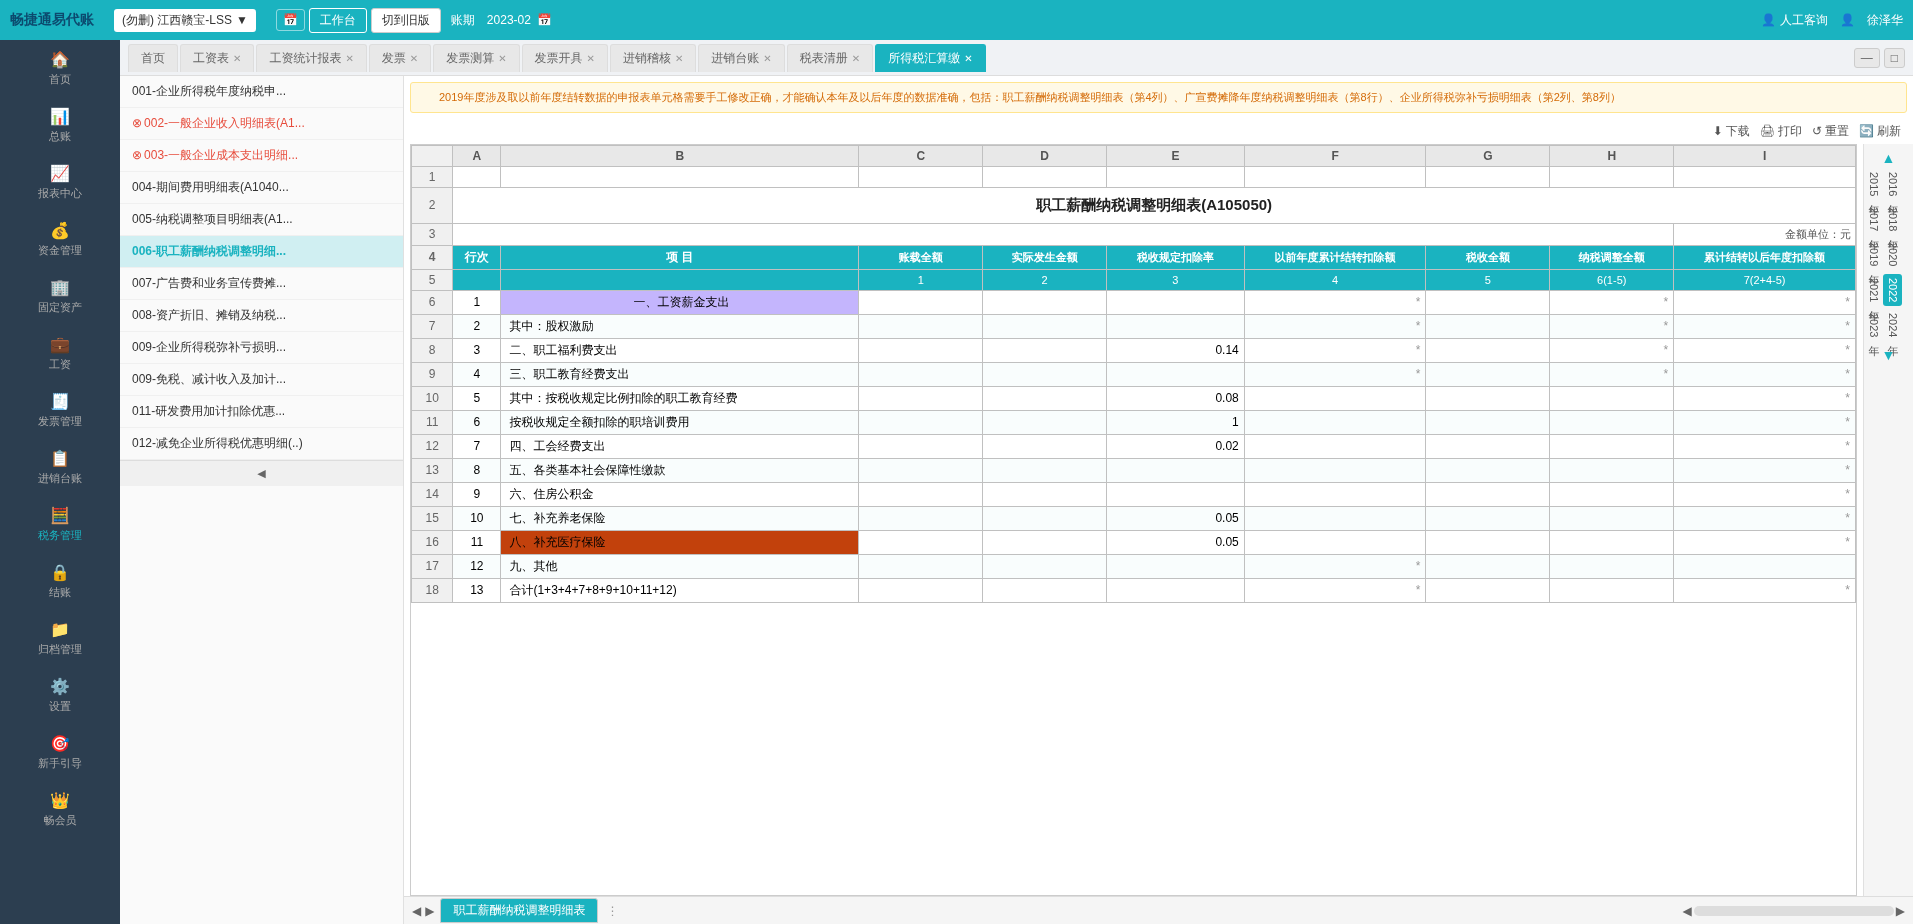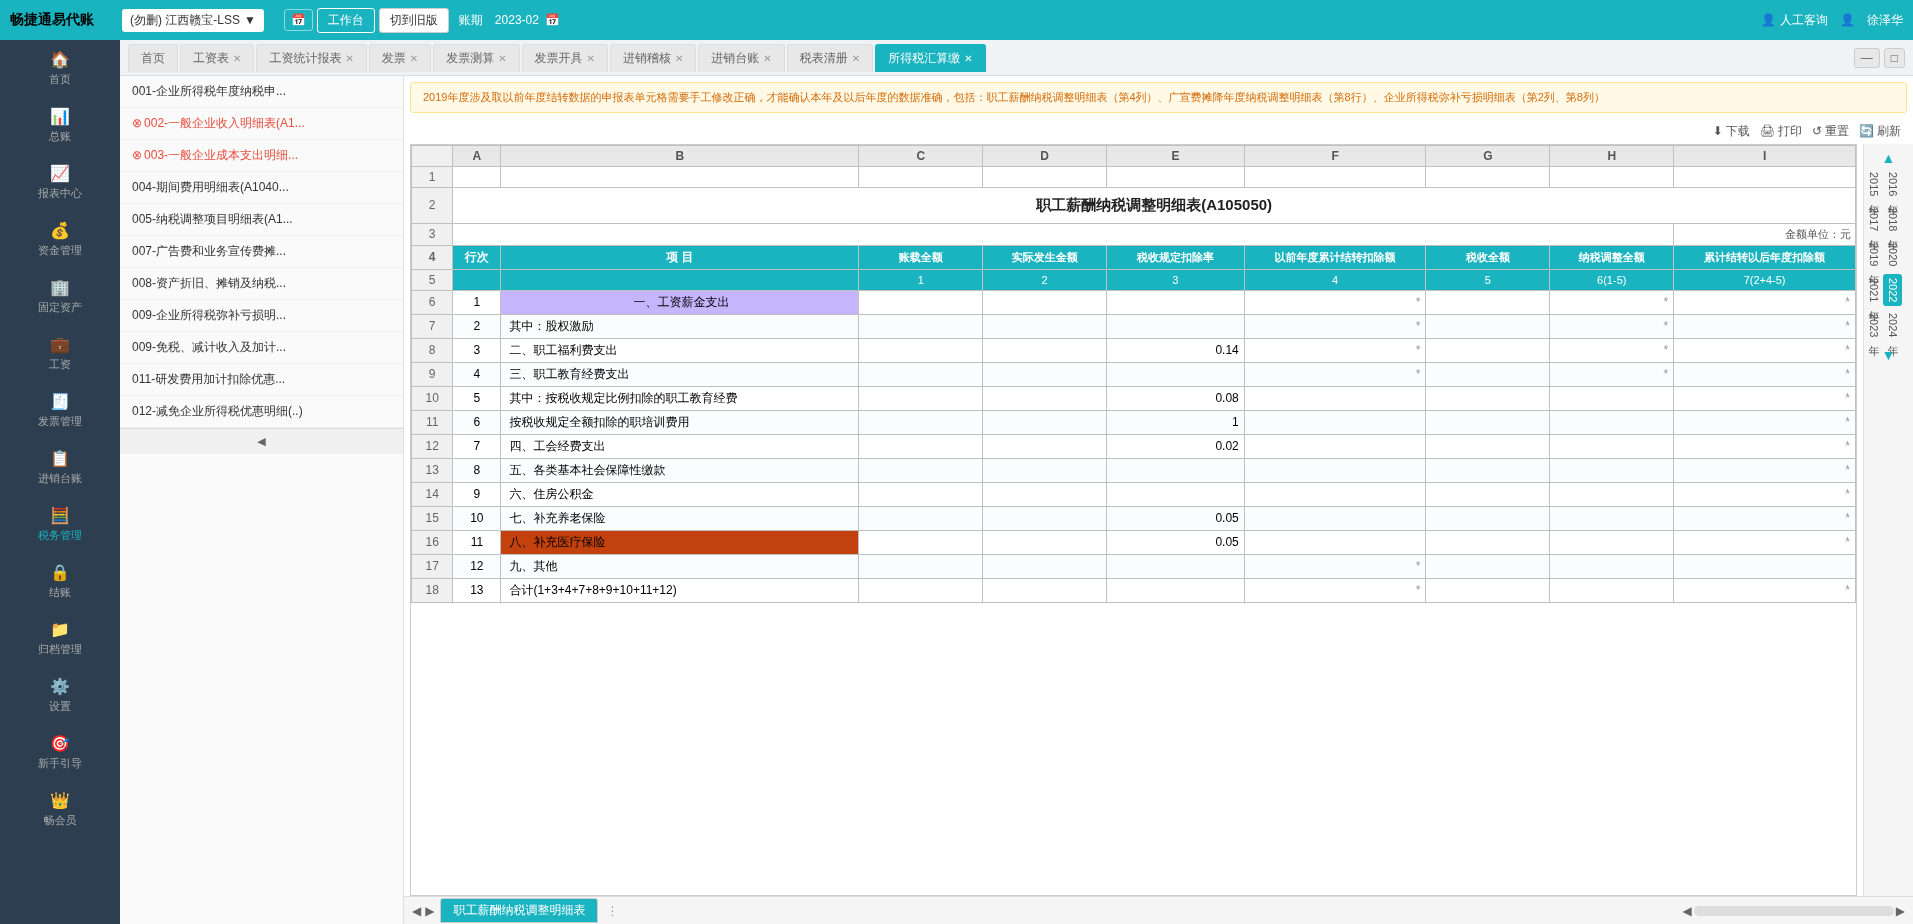--- a/index.html
+++ b/index.html
@@ -1,20 +1,20 @@
 <!DOCTYPE html>
 <html><head>
   <meta charset="utf-8">
   <style>
     * { box-sizing: border-box; margin: 0; padding: 0; }
     body { font-family: 'Microsoft YaHei', Arial, sans-serif; font-size: 12px; background: #f0f2f5; display: flex; flex-direction: column; height: 924px; overflow: hidden; }
 
     
     .top-bar { height: 40px; background: #1ab3c0; display: flex; align-items: center; padding: 0 10px; flex-shrink: 0; }
-    .top-bar-logo { color: #000000; font-size: 14px; font-weight: bold; margin-right: 28px; white-space: nowrap; }
+    .top-bar-logo { color: #0c4a6e; font-size: 14px; font-weight: bold; margin-right: 20px; white-space: nowrap; }
     .top-bar-company { background: white; border-radius: 3px; padding: 3px 8px; font-size: 12px; color: #333; display: flex; align-items: center; gap: 4px; cursor: pointer; }
     .top-bar-actions { display: flex; align-items: center; gap: 8px; margin-left: 12px; }
     .btn-workbench { background: #1ab3c0; border: 1px solid white; color: white; border-radius: 3px; padding: 3px 10px; font-size: 12px; cursor: pointer; }
     .btn-old { background: white; border: 1px solid #ccc; color: #333; border-radius: 3px; padding: 3px 10px; font-size: 12px; cursor: pointer; }
     .top-bar-period { color: white; font-size: 12px; display: flex; align-items: center; gap: 4px; }
     .top-bar-right { margin-left: auto; display: flex; align-items: center; gap: 12px; color: white; font-size: 12px; }
 
     
     .main-layout { display: flex; flex: 1; overflow: hidden; }
 
@@ -43,21 +43,21 @@
     .sub-layout { display: flex; flex: 1; overflow: hidden; }
 
     .sub-sidebar { width: 284px; border-right: 1px solid #e0e0e0; overflow-y: auto; flex-shrink: 0; background: #fafafa; }
     .sub-sidebar-item { padding: 7px 12px; font-size: 12px; color: #333; cursor: pointer; border-bottom: 1px solid #f0f0f0; white-space: nowrap; overflow: hidden; text-overflow: ellipsis; }
     .sub-sidebar-item.active { background: #d0eff2; color: #1ab3c0; font-weight: bold; }
     .sub-sidebar-item.error { color: #e74c3c; }
 
     
     .spreadsheet-area { flex: 1; display: flex; flex-direction: column; overflow: hidden; position: relative; }
 
-    .notice-bar { background: #fff9e6; border: 1px solid #ffe58f; padding: 6px 12px; font-size: 11px; color: #d46b08; line-height: 1.5; margin: 6px; border-radius: 3px; }
+    .notice-bar { background: #fff9e6; border: 1px solid #ffe58f; padding: 6px 28px; font-size: 11px; color: #d46b08; line-height: 1.5; margin: 6px; border-radius: 3px; }
 
     .toolbar-right { display: flex; align-items: center; gap: 10px; justify-content: flex-end; padding: 4px 12px; }
     .toolbar-btn { background: none; border: none; color: #555; cursor: pointer; font-size: 12px; display: flex; align-items: center; gap: 3px; }
 
     .sheet-container { flex: 1; overflow: auto; margin: 0 6px; border: 1px solid #ccc; position: relative; }
 
     
     .year-nav { width: 50px; background: #f5f5f5; border-left: 1px solid #e0e0e0; display: flex; flex-direction: column; align-items: center; padding: 4px 0; overflow: hidden; flex-shrink: 0; }
     .year-nav-item { font-size: 11px; color: #555; cursor: pointer; padding: 4px 2px; writing-mode: vertical-rl; text-orientation: mixed; }
     .year-nav-item.active { color: white; background: #1ab3c0; border-radius: 3px; }
@@ -218,20 +218,21 @@
     <div class="page-content">
       <div class="sub-layout">
 
         <div class="sub-sidebar">
           <div id="sub-sidebar-container">
               <div class="sub-sidebar-item">001-企业所得税年度纳税申...</div>
               <div class="sub-sidebar-item error"><span style="color:#e74c3c;margin-right:2px;">⊗</span><span>002-一般企业收入明细表(A1...</span></div>
               <div class="sub-sidebar-item error"><span style="color:#e74c3c;margin-right:2px;">⊗</span><span>003-一般企业成本支出明细...</span></div>
               <div class="sub-sidebar-item">004-期间费用明细表(A1040...</div>
               <div class="sub-sidebar-item">005-纳税调整项目明细表(A1...</div>
+              <div class="sub-sidebar-item active">006-职工薪酬纳税调整明细...</div>
               <div class="sub-sidebar-item">007-广告费和业务宣传费摊...</div>
               <div class="sub-sidebar-item">008-资产折旧、摊销及纳税...</div>
               <div class="sub-sidebar-item">009-企业所得税弥补亏损明...</div>
               <div class="sub-sidebar-item">009-免税、减计收入及加计...</div>
               <div class="sub-sidebar-item">011-研发费用加计扣除优惠...</div>
               <div class="sub-sidebar-item">012-减免企业所得税优惠明细(..)</div>
             </div>
           <div style="padding:6px;border-top:1px solid #ddd;background:#f0f0f0;cursor:pointer;text-align:center;font-size:11px;color:#666;">◀</div>
         </div>
 

